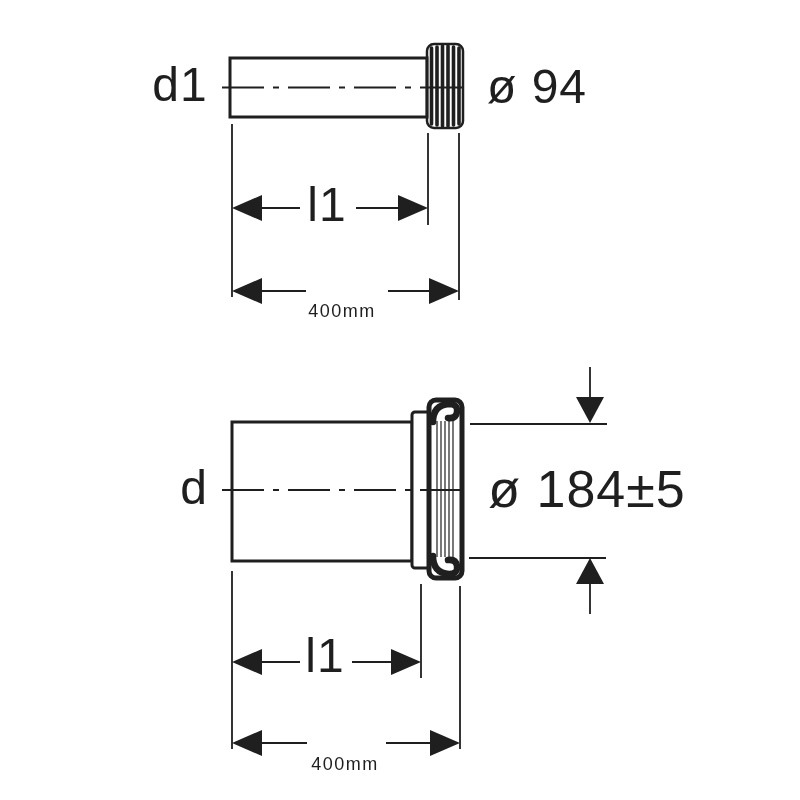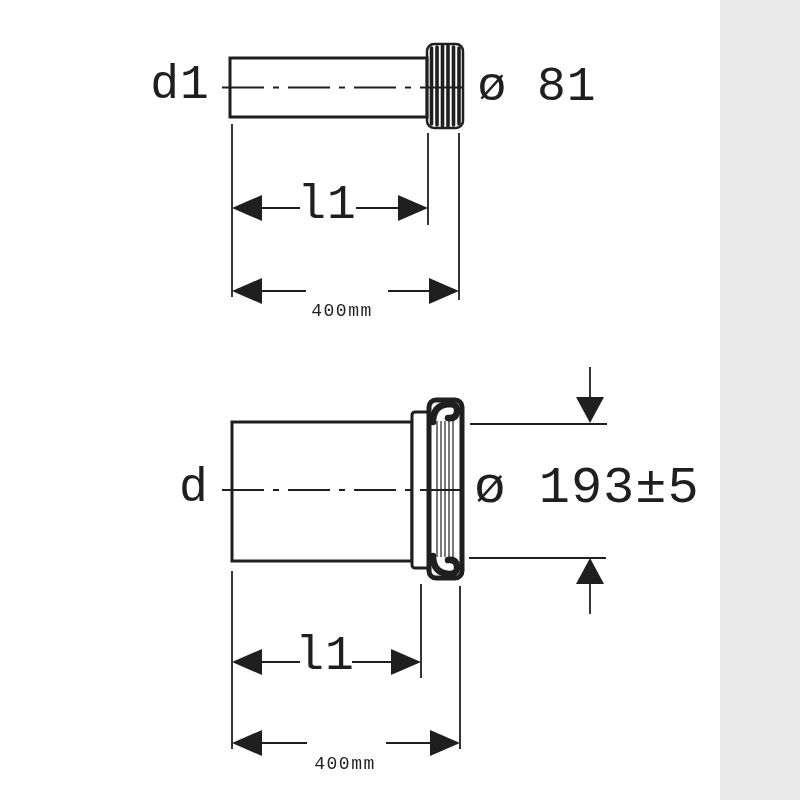--- a/index.html
+++ b/index.html
@@ -1,20 +1,20 @@
 <!DOCTYPE html>
 <html style="--line: #1f1f1f; --bg: #ffffff;"><head>
 <meta charset="utf-8">
 <style>
   :root { --line:#1f1f1f; --bg:#ffffff; }
   html,body { margin:0; padding:0; }
   body { background:#e9e9e9; font-family:"Liberation Sans", sans-serif; }
   .canvas {
-    position:relative; width:720px; height:800px;
-    background:var(--bg); overflow:hidden; color:var(--line);font-family:Liberation Mono, monospace;
+    position:relative; width:800px; height:800px;
+    background:var(--bg); overflow:hidden; color:var(--line);
   }
   svg.linework { position:absolute; left:0; top:0; color:var(--line); }
   .lbl {
     position:absolute; transform:translate(-50%,-50%);
     color:var(--line); white-space:nowrap; line-height:1;
     user-select:none;
   }
   .lbl-big   { font-size:48px; letter-spacing:1px; }
   .lbl-dia2  { font-size:52px; letter-spacing:1px; }
   .lbl-small { font-size:18px; letter-spacing:1.5px; }
@@ -112,26 +112,26 @@
         <polygon points="232,743 262,730 262,756" fill="currentColor" stroke="none"></polygon>
         <line x1="259" y1="743" x2="307" y2="743"></line>
         <line x1="386" y1="743" x2="433" y2="743"></line>
         <polygon points="460,743 430,730 430,756" fill="currentColor" stroke="none"></polygon>
       </g>
     </g>
   </svg>
 
   <div class="lbl lbl-big" style="left:180px; top:85px;">d1</div>
 
-  <div class="lbl lbl-big" style="left:537px; top:87px;">ø 81</div>
+  <div class="lbl lbl-big" style="left:537px; top:87px;">ø 94</div>
 
   <div class="lbl lbl-big" style="left:327px; top:205px;">l1</div>
 
   <div class="lbl lbl-small" style="left:342px; top:311px;">400mm</div>
 
   <div class="lbl lbl-big" style="left:194px; top:488px;">d</div>
 
-  <div class="lbl lbl-dia2" style="left:587px; top:489px;">ø 193±5</div>
+  <div class="lbl lbl-dia2" style="left:587px; top:489px;">ø 184±5</div>
 
   <div class="lbl lbl-big" style="left:325px; top:656px;">l1</div>
 
   <div class="lbl lbl-small" style="left:345px; top:764px;">400mm</div>
 </div>
 
 </body></html>

